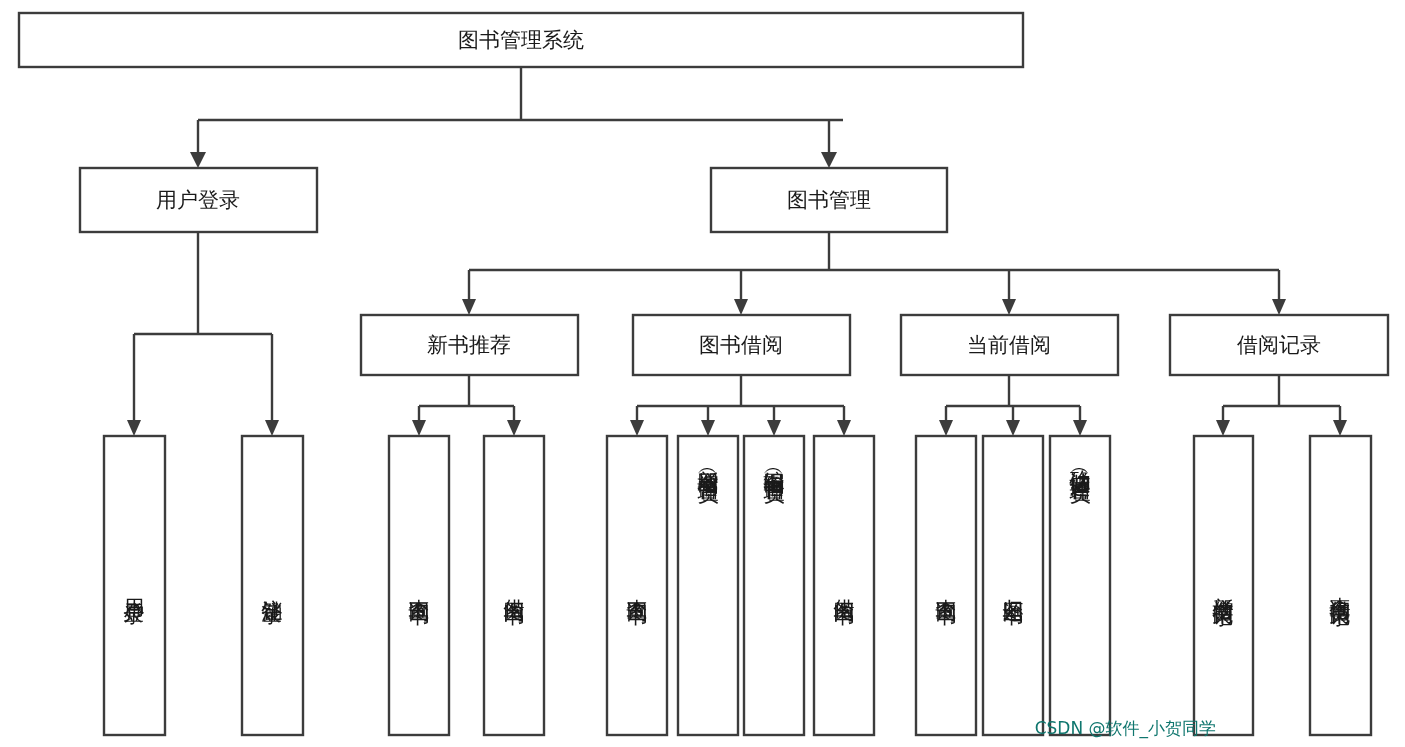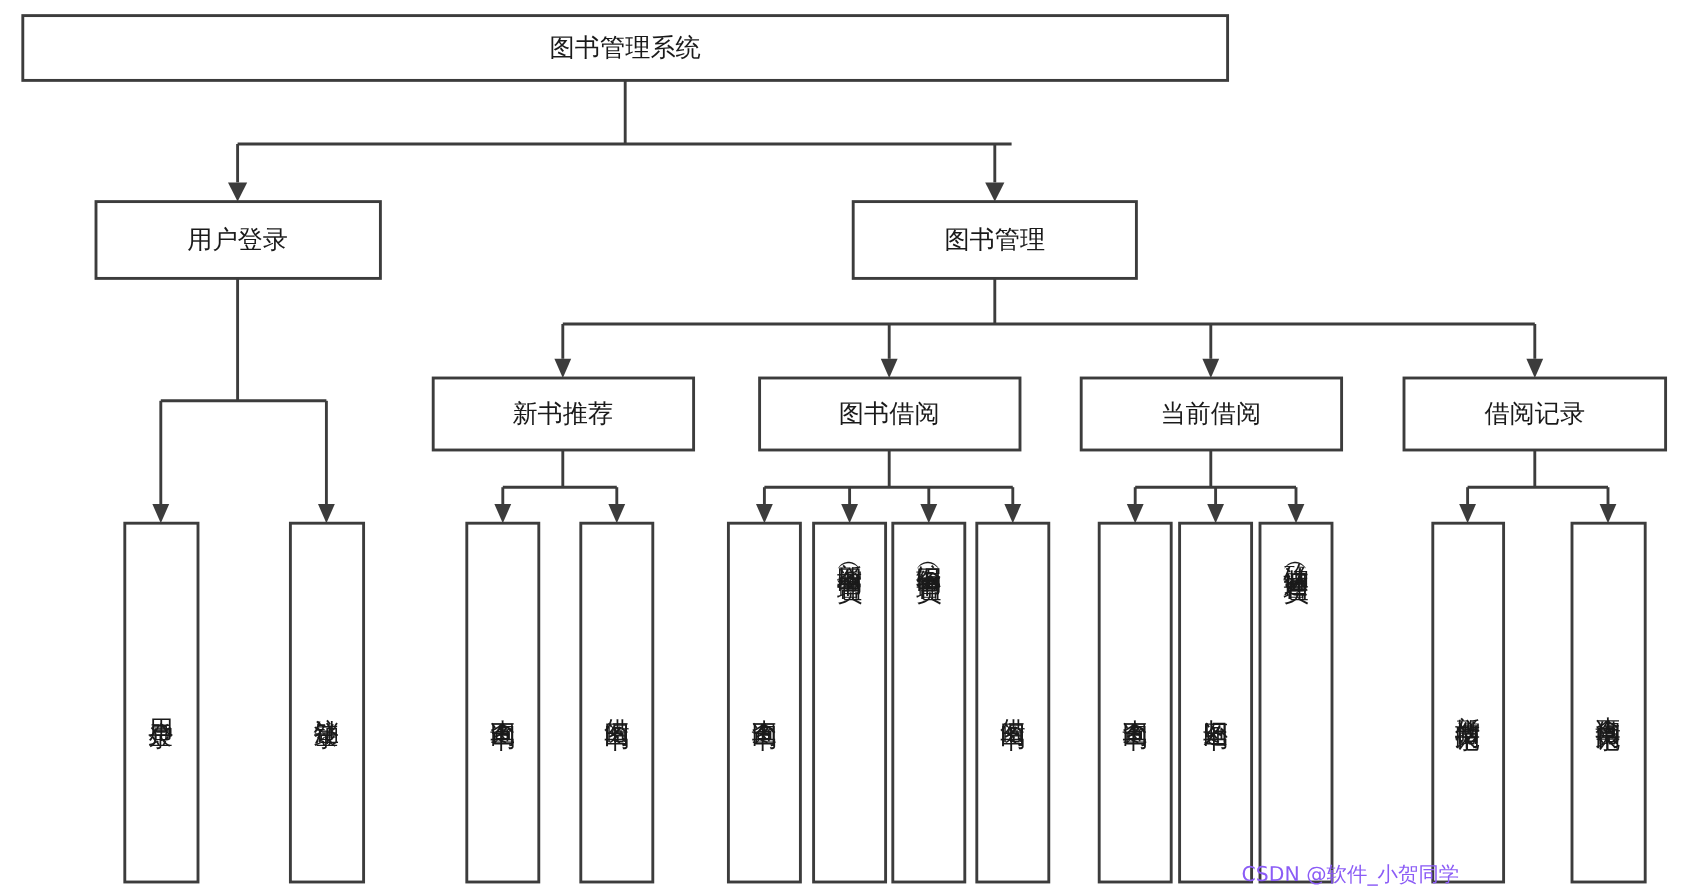--- a/index.html
+++ b/index.html
@@ -57,21 +57,21 @@
     glyph-orientation-vertical: 0;
     letter-spacing: 2px;
     dominant-baseline: central;
   }
   .watermark-text {
     position: absolute;
     right: 8px;
     bottom: 7px;
     font-family: "DejaVu Sans", "Liberation Sans", sans-serif;
     font-size: 17px;
-    color: #8b5cf6;
+    color: #0f766e;
     white-space: nowrap;
     pointer-events: none;
   }
 </style>
 </head>
 <body>
 
 <div id="diagram-root">
 
   <svg class="diagram-svg" viewBox="0 0 1405 747">

